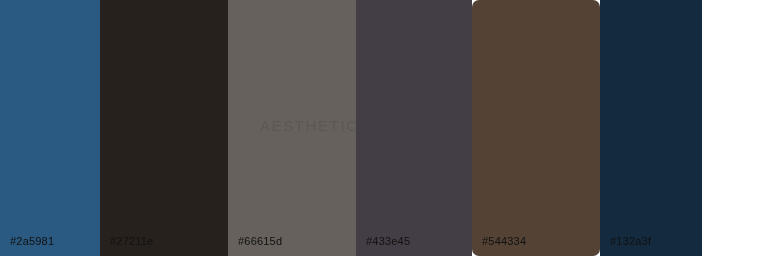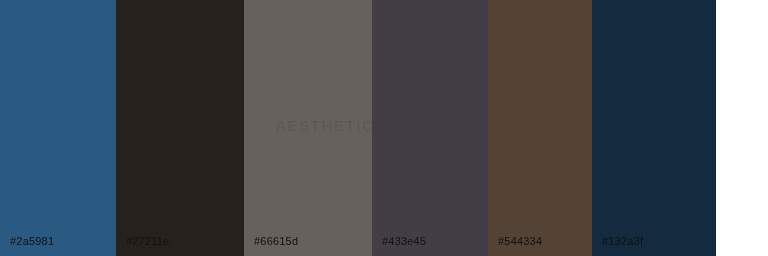--- a/index.html
+++ b/index.html
@@ -55,32 +55,32 @@
     white-space: nowrap;
     color: rgba(0, 0, 0, 0.10);
     user-select: none;
     pointer-events: none;
   }
 </style>
 </head>
 <body>
 
 <div id="palette" style="width: 768px; height: 256px;">
-    <div class="swatch" style="width: 116px; background: rgb(42, 89, 129);">
+    <div class="swatch" style="width: 100px; background: rgb(42, 89, 129);">
       <div class="swatch-label">#2a5981</div>
     </div>
     <div class="swatch" style="width: 128px; background: rgb(39, 33, 30);">
       <div class="swatch-label">#27211e</div>
     </div>
     <div class="swatch" style="width: 128px; background: rgb(102, 97, 93);">
       <div class="watermark">AESTHETICCOLOR</div>
       <div class="swatch-label">#66615d</div>
     </div>
     <div class="swatch" style="width: 116px; background: rgb(67, 62, 69);">
       <div class="swatch-label">#433e45</div>
     </div>
-    <div class="swatch" style="width: 104px; background: rgb(84, 67, 52);">
+    <div class="swatch" style="width: 128px; background: rgb(84, 67, 52); border-radius: 7px;">
       <div class="swatch-label">#544334</div>
     </div>
-    <div class="swatch" style="width: 124px; background: rgb(19, 42, 63);">
+    <div class="swatch" style="width: 102px; background: rgb(19, 42, 63);">
       <div class="swatch-label">#132a3f</div>
     </div>
   </div>
 
 </body></html>

